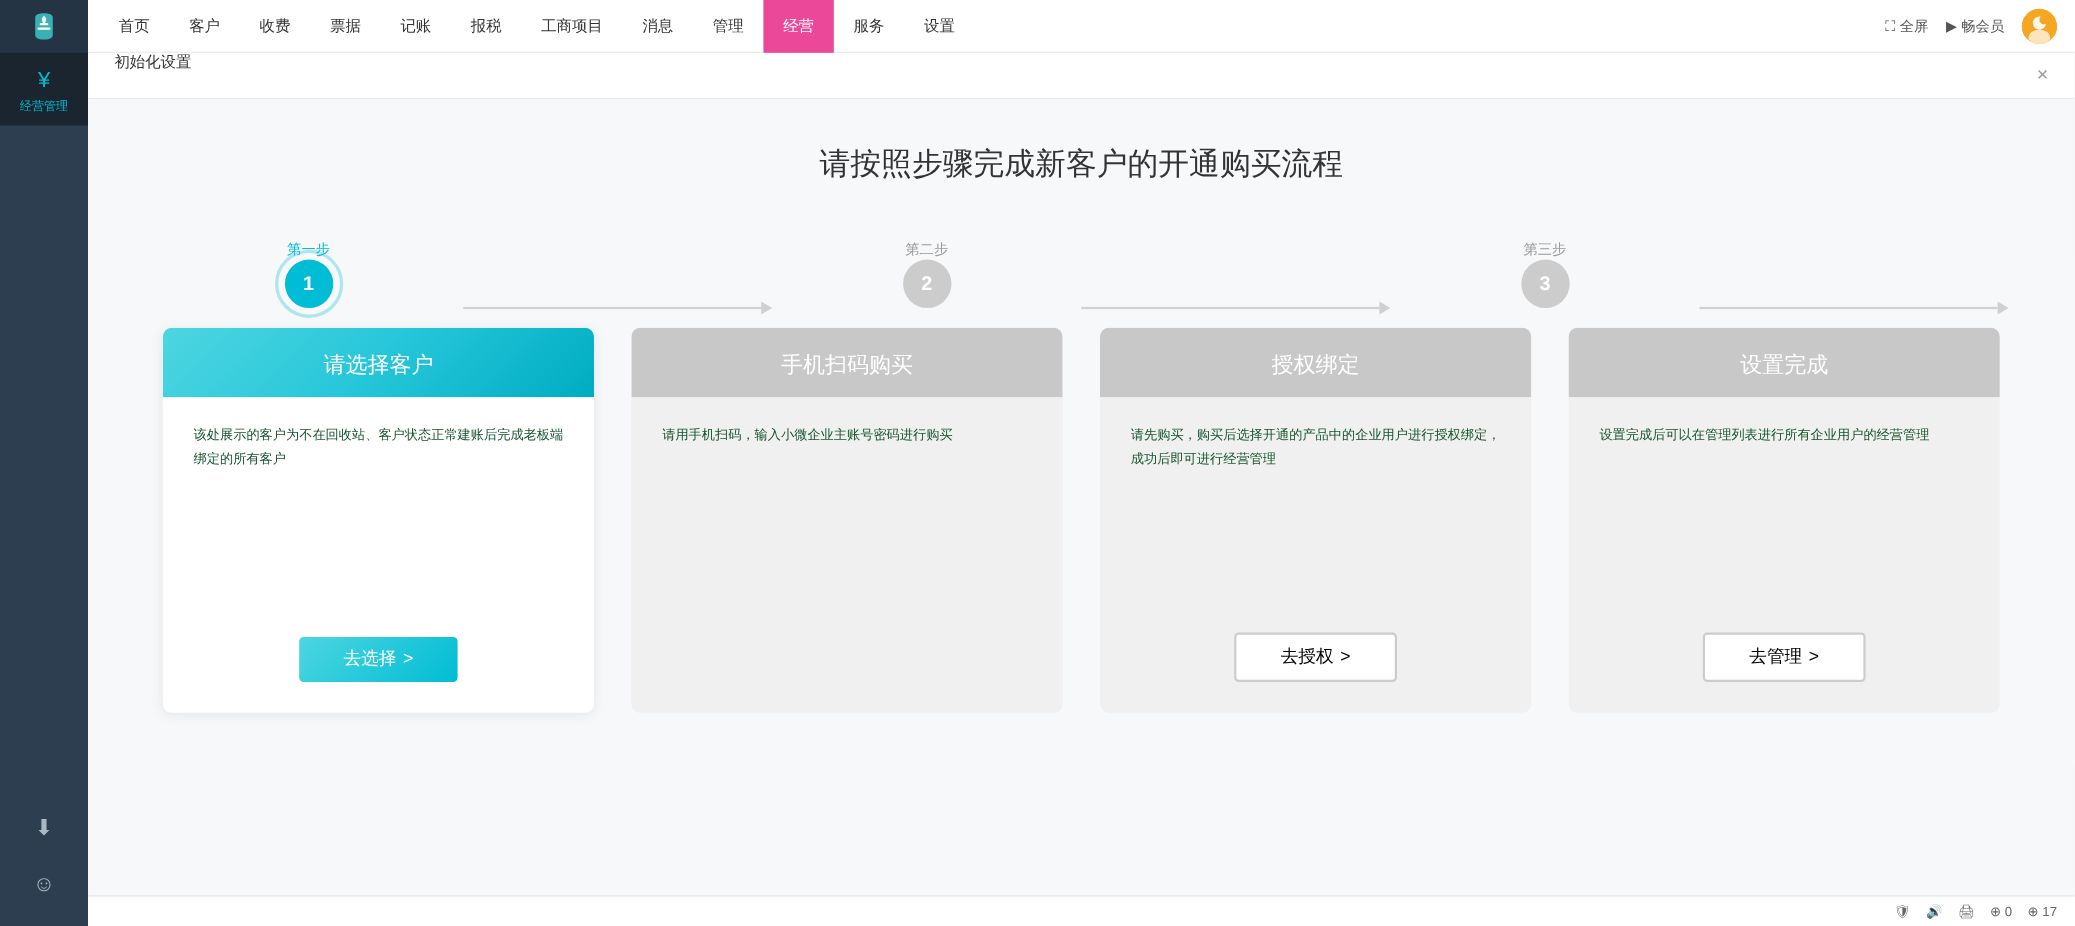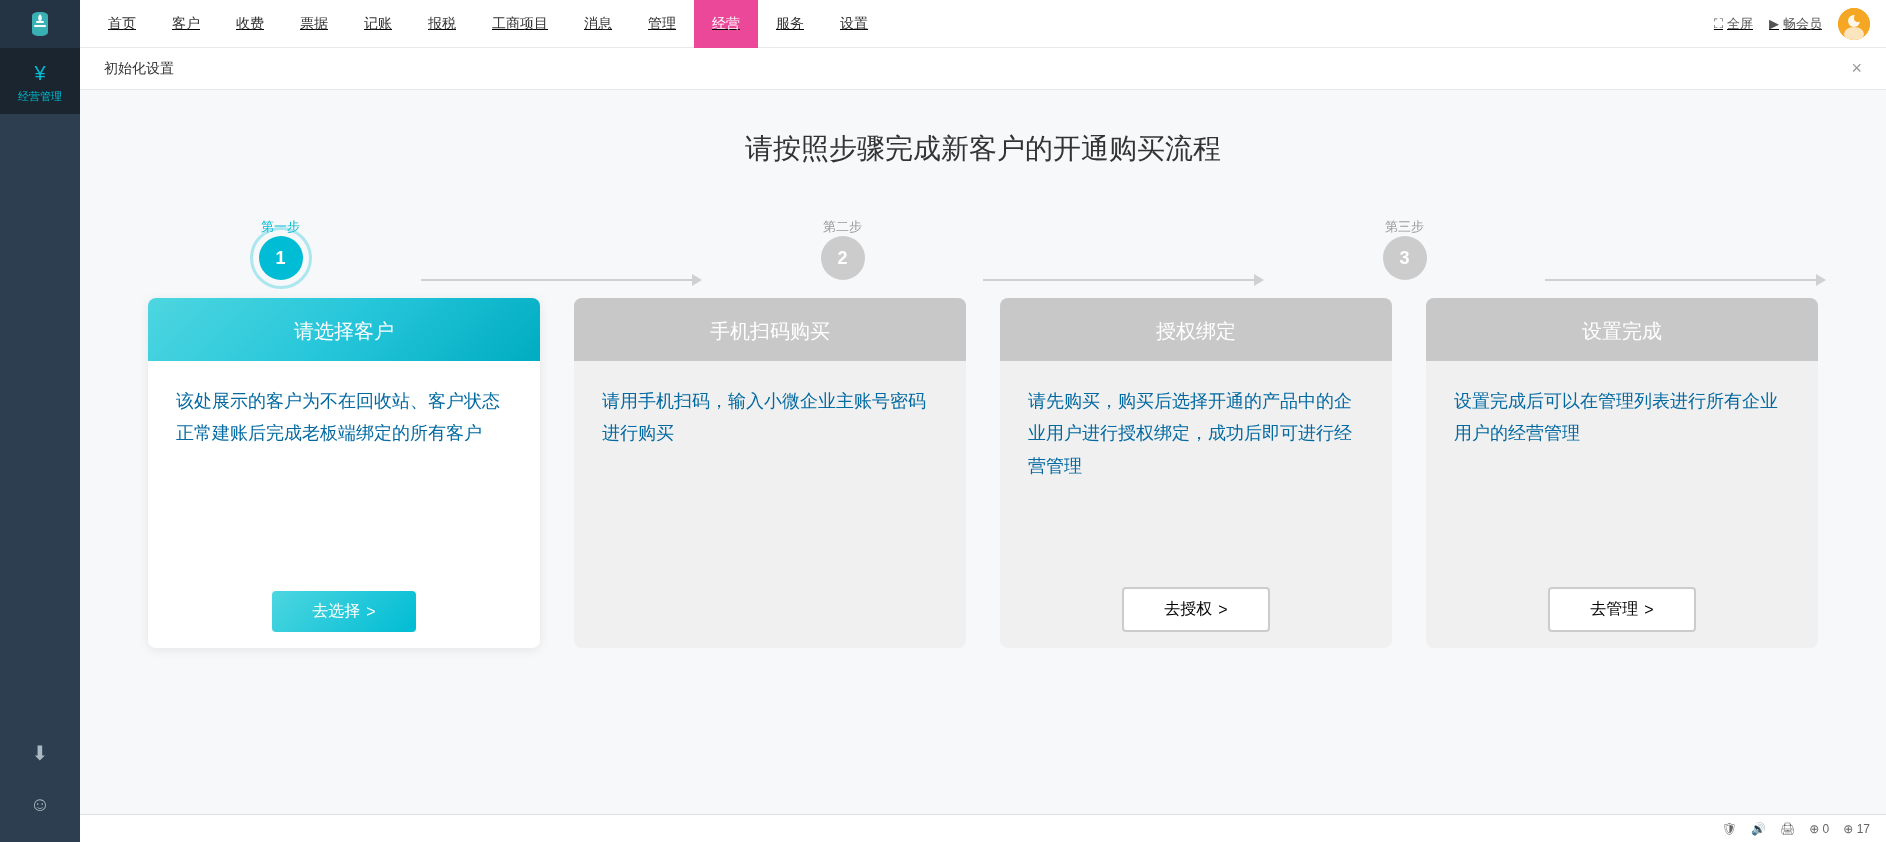--- a/index.html
+++ b/index.html
@@ -9,21 +9,20 @@
     .top-nav {
       background: #fff;
       height: 48px;
       display: flex;
       align-items: center;
       border-bottom: 1px solid #e8e8e8;
       padding: 0 0 0 90px;
       position: fixed;
       top: 0; left: 0; right: 0;
       z-index: 100;
-      text-decoration: underline;
     }
     .top-nav-item {
       padding: 0 18px;
       height: 48px;
       display: flex;
       align-items: center;
       cursor: pointer;
       font-size: 14px;
       color: #333;
       position: relative;
@@ -106,21 +105,20 @@
       overflow: auto;
       position: relative;
     }
 
     
     .breadcrumb-bar {
       height: 42px;
       background: #fff;
       border-bottom: 1px solid #e8e8e8;
       display: flex;
-      align-items: center;
       padding: 0 24px;
       justify-content: space-between;
     }
     .breadcrumb-title { font-size: 14px; color: #333; }
     .close-btn {
       cursor: pointer;
       font-size: 18px;
       color: #999;
       background: none;
       border: none;
@@ -217,28 +215,28 @@
       color: #fff;
       background: linear-gradient(135deg, #4dd6e0 0%, #26c6da 50%, #00acc1 100%);
     }
     .step-card-header.inactive {
       background: #c8c8c8;
       color: #fff;
     }
 
     .step-card-body {
       padding: 24px 28px;
-      font-size: 18px;
-      color: #0369a1;
+      font-size: 12px;
+      color: #14532d;
       line-height: 1.8;
       flex: 1;
     }
 
     .step-card-footer {
-      padding: 0 28px 16px;
+      padding: 0 28px 28px;
       display: flex;
       justify-content: center;
     }
 
     .btn-action {
       border: 2px solid #00bcd4;
       background: #fff;
       color: #00bcd4;
       border-radius: 4px;
       padding: 10px 40px;

